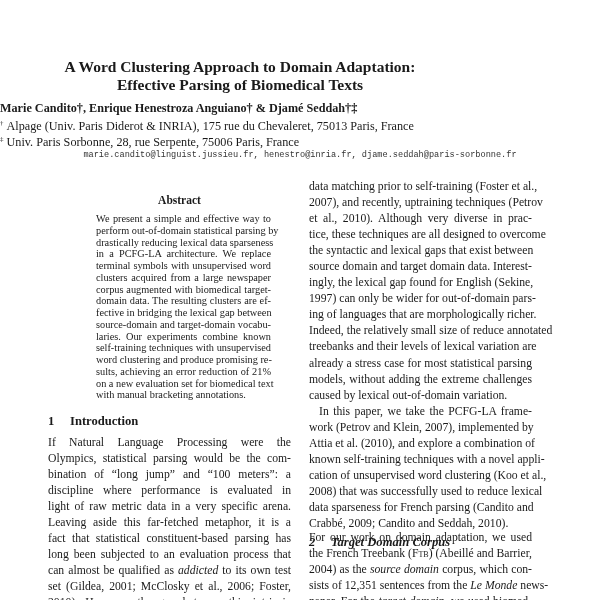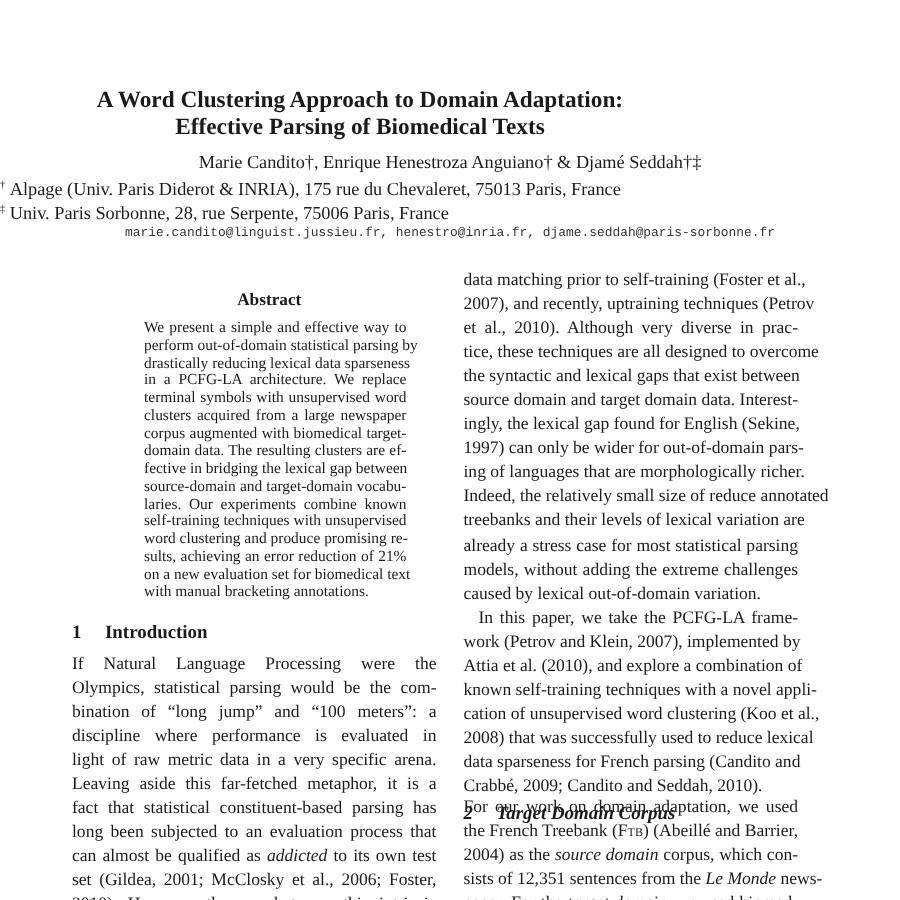--- a/index.html
+++ b/index.html
@@ -2,22 +2,22 @@
 <html><head>
 <meta charset="utf-8">
 <style>
   html, body { margin:0; padding:0; background:#ffffff; }
   body { width:600px; height:600px; position:relative; overflow:hidden;
          font-family:"Liberation Serif", "DejaVu Serif", serif; color:#1a1a1a; }
   .title { position:absolute; left:0; width:480px; text-align:center;
            font-weight:bold; font-size:15.5px; line-height:18px; }
   #title1 { top:58px; }
   #title2 { top:76px; }
-  .authors { position:absolute; top:101px; left:0; width:600px; text-align:center;
-             font-weight:normal; font-size:12.2px; line-height:14px; }
+  .authors { position:absolute; top:101px; left:0; width:600px; 
+             font-weight:bold; font-size:12.2px; line-height:14px; }
   .affil { position:absolute; left:0; width:600px; text-align:left;
            font-size:12.2px; line-height:14px; }
   #affil1 { top:116px; }
   #affil2 { top:132px; }
   .affil sup { font-size:7px; vertical-align:5px; margin-right:3px; }
   .emails { position:absolute; top:150px; left:0; width:600px; text-align:center;
             font-family:"Liberation Mono", "DejaVu Sans Mono", monospace;
             font-size:8.6px; line-height:11px; color:#333; }
   .abs-head { position:absolute; top:181px; left:68px; width:223px; text-align:center;
               font-weight:bold; font-size:11.5px; line-height:14px;margin-top:12px; }

